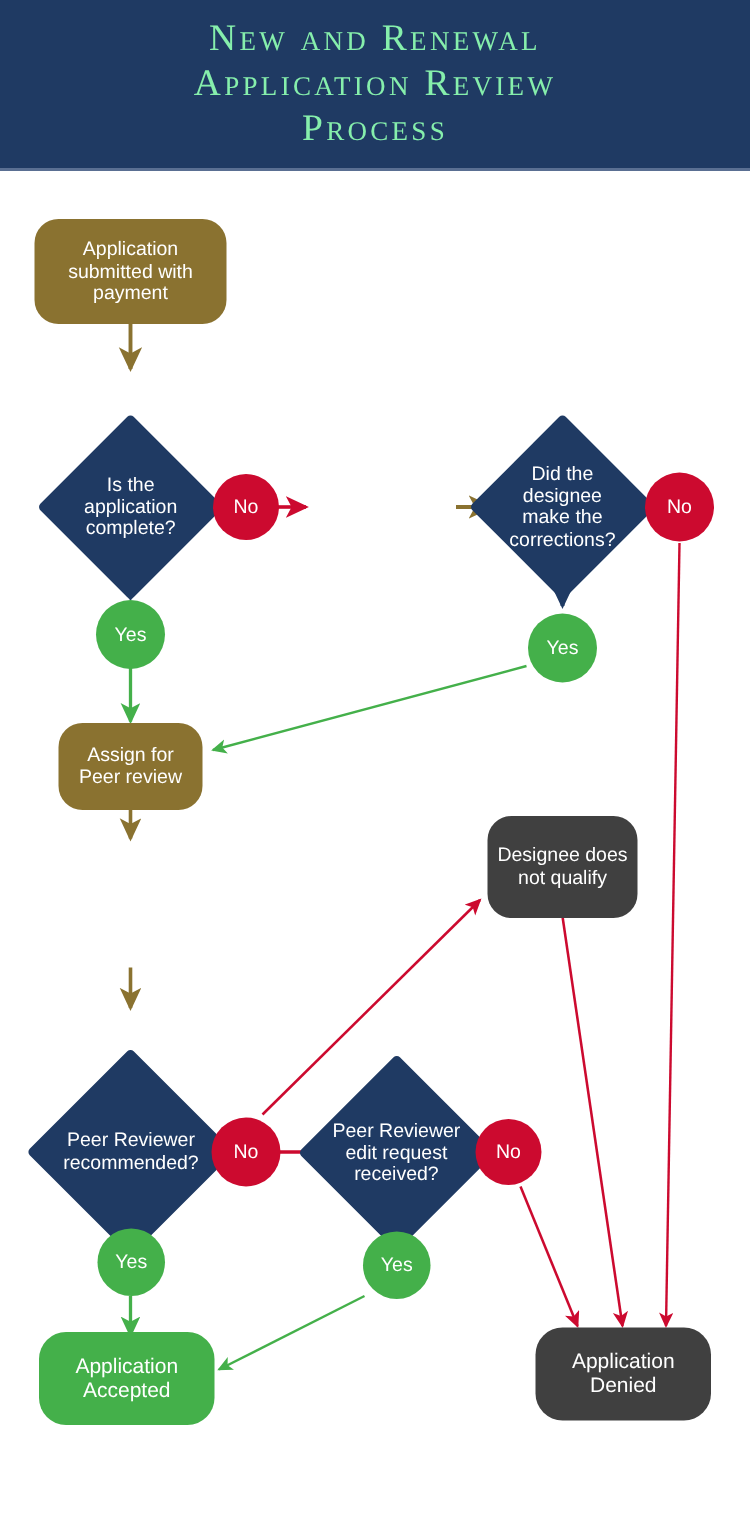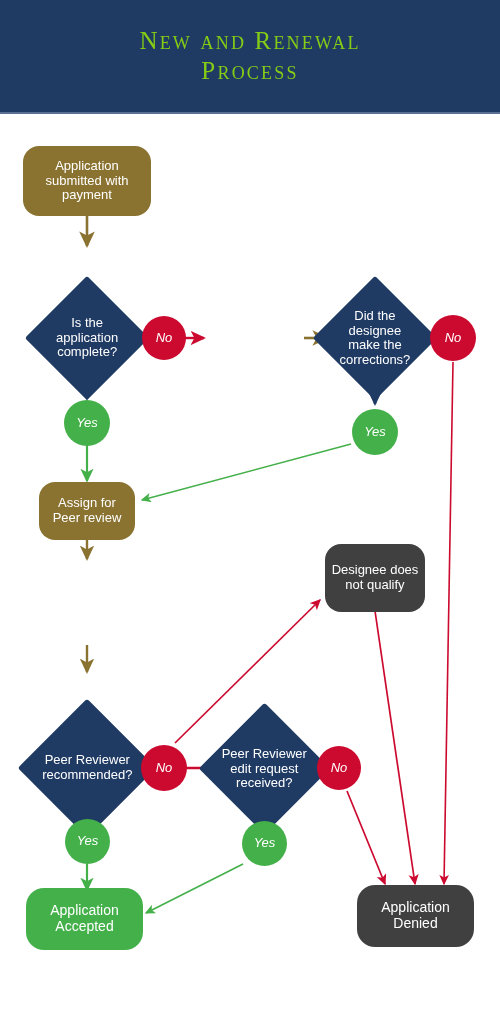--- a/index.html
+++ b/index.html
@@ -35,21 +35,21 @@
   }
   #header-rule {
     position: absolute;
     left: 0;
     top: 112px;
     width: 500px;
     height: 2px;
     background: #5a6f92;
   }
   .title-line {
-    color: #84cc16;
+    color: #86efac;
     font-family: "Liberation Serif", serif;
     font-variant: small-caps;
     font-size: 25px;
     letter-spacing: 2.2px;
     line-height: 30px;
     text-align: center;
     white-space: nowrap;
   }
 
   
@@ -104,32 +104,32 @@
     font-size: 13px;
     text-align: center;
     line-height: 1.12;
     color: #ffffff;
   }
 
   
   .circle {
     border-radius: 50%;
     font-size: 13px;
-    font-style: italic;
   }
   .circle.red   { background: #cc0a2f; }
   .circle.green { background: #44b04a; }
 </style>
 </head>
 <body>
 
 <div id="page">
 
   <div id="header">
     <div class="title-line">New and Renewal</div>
+    <div class="title-line">Application Review</div>
     <div class="title-line">Process</div>
   </div>
   <div id="header-rule"></div>
 
   <svg id="edges" viewBox="0 0 500 1024" width="500" height="1024">
     <defs>
       <marker id="ah-brown" markerWidth="7" markerHeight="7" refX="5.6" refY="3" orient="auto">
         <path d="M0,0 L6.4,3 L0,6 L1.6,3 z" fill="#8a7230"></path>
       </marker>
       <marker id="ah-navy" markerWidth="7" markerHeight="7" refX="5.6" refY="3" orient="auto">

